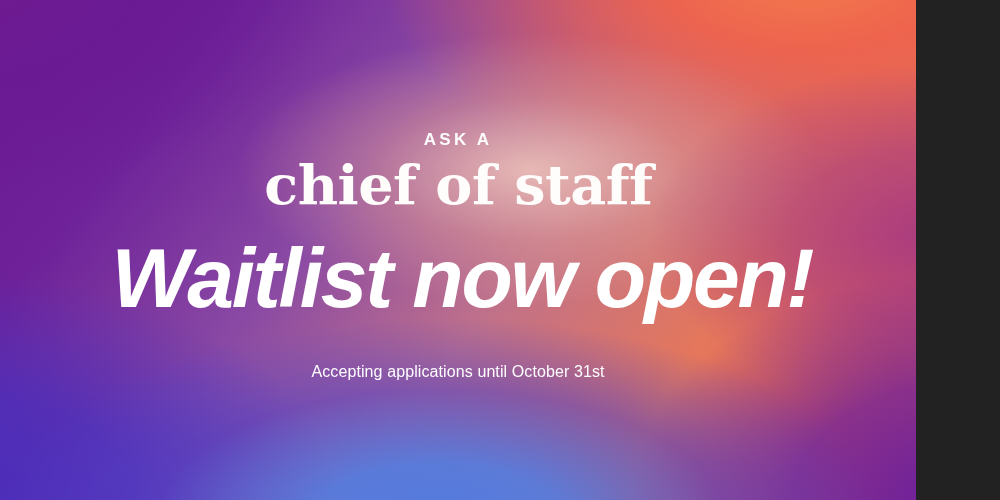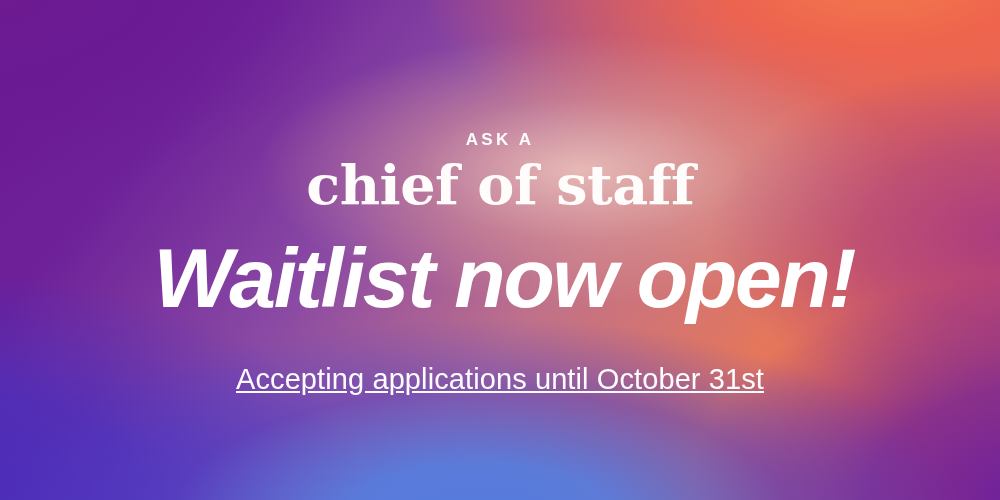--- a/index.html
+++ b/index.html
@@ -4,21 +4,21 @@
 <title>Ask a Chief of Staff — Waitlist now open!</title>
 <style>
   html, body {
     margin: 0;
     padding: 0;
     background: #222;
   }
 
   #promo-banner {
     position: relative;
-    width: 1000px;
+    width: 916px;
     height: 500px;
     overflow: hidden;
     font-family: "Liberation Sans", sans-serif;
     
     background-color: #7b2a97;
     background-image:
       
       radial-gradient(ellipse 62% 52% at 48% 104%,
         rgba(82,123,224,1) 0%,
         rgba(82,123,224,0.92) 22%,
@@ -109,26 +109,25 @@
     font-style: italic;
     line-height: 1;
     letter-spacing: -2.2px;
     color: #ffffff;
     margin-left: 8px;
   }
 
   
   .subtitle {
     margin-top: 42px;
-    font-size: 29px;
+    font-size: 16px;
     font-weight: 400;
     line-height: 1.2;
     letter-spacing: 0.1px;
     color: #fdfcfe;
-    text-decoration: underline;
   }
 </style>
 </head>
 <body>
 
 <div id="promo-banner">
 
   <div class="stack">
 
     <div class="eyebrow">ASK A</div>

